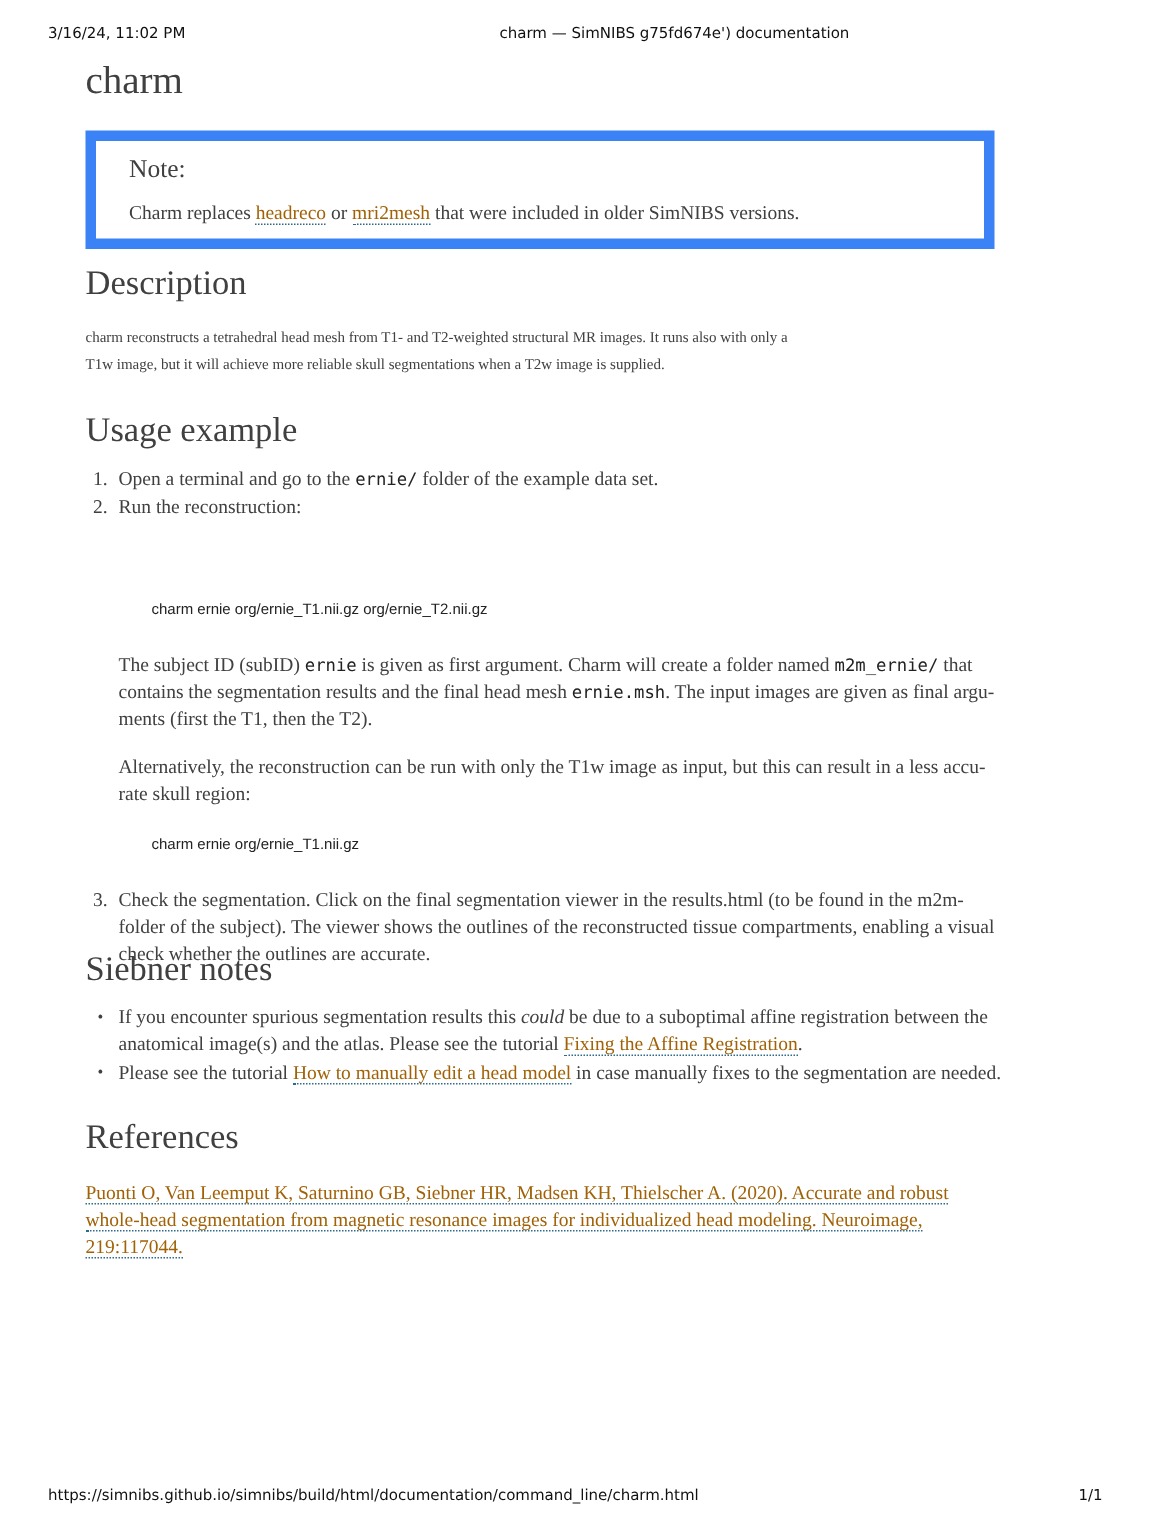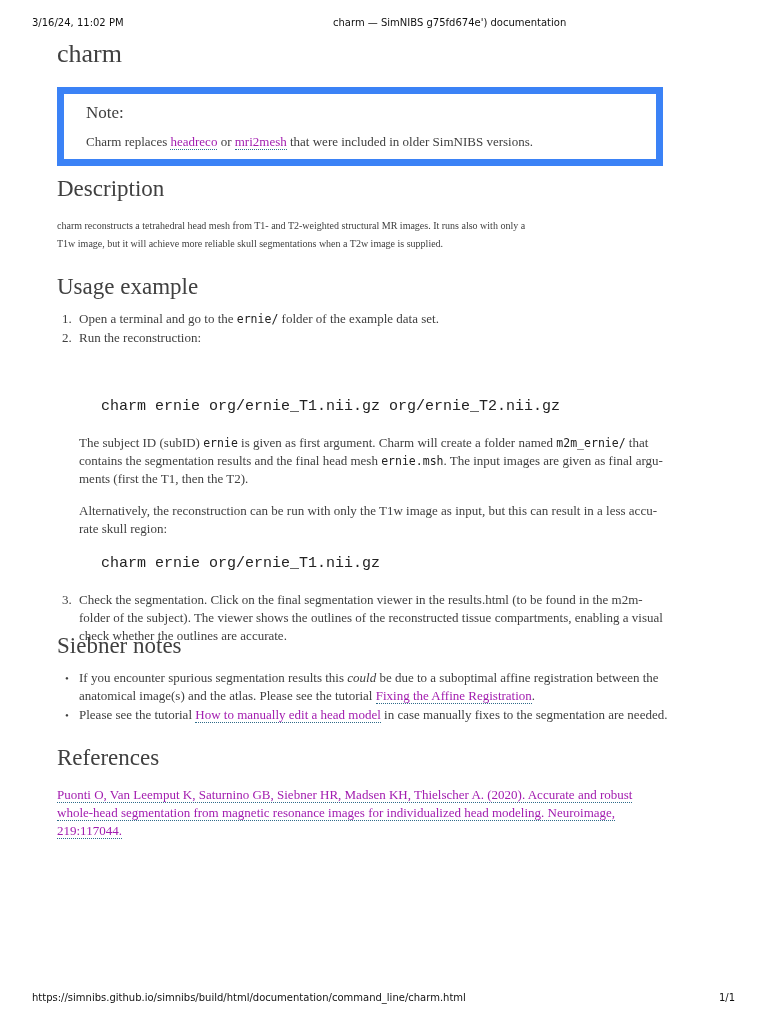--- a/index.html
+++ b/index.html
@@ -7,30 +7,30 @@
   .print-header { position:absolute; top:17px; left:0; width:700px; height:16px; font-family:"DejaVu Sans", sans-serif; font-size:10px; color:#111; }
   .print-header .date { position:absolute; left:32px; top:0; }
   .print-header .title { position:absolute; left:333px; top:0; }
   .print-footer { position:absolute; top:992px; left:0; width:768px; font-family:"DejaVu Sans", sans-serif; font-size:10px; color:#111; }
   .print-footer .url { position:absolute; left:32px; }
   .print-footer .page { position:absolute; left:719px; }
   .content { position:absolute; left:57px; top:34px; width:594px; }
   h1 { font-weight:normal; font-size:26px; margin:0; line-height:40px; color:#404040; font-family:"Liberation Serif", serif; }
   h2 { font-weight:normal; font-size:23px; margin:0; line-height:30px; color:#404040; font-family:"Liberation Serif", serif; }
   p { margin:0; font-size:10px; line-height:18px; }
-  a { color:#a21caf; text-decoration:none; border-bottom:1px dotted #2e6b8a;margin-top:48px; }
+  a { color:#a16207; text-decoration:none; border-bottom:1px dotted #2e6b8a;margin-top:48px; }
   code { font-family:"DejaVu Sans Mono", monospace; font-size:11.5px; color:#222; }
   .note { position:absolute; left:0; top:53px; width:592px; height:65px; border:7px solid #3b82f6; }
   .note .note-title { position:absolute; left:22px; top:8px; font-size:17px; line-height:22px; }
   .note .note-body { position:absolute; left:22px; top:39px; font-size:13px; line-height:18px; white-space:nowrap; }
   .abs { position:absolute; }
   .list { position:absolute; left:0; width:594px; font-size:13px; line-height:18px; }
   .li-num { position:absolute; left:5px; }
   .li-body { position:absolute; left:22px; width:572px; }
-  pre { margin:0; font-family:Liberation Mono, monospace; font-size:15px; color:#222; line-height:16px; }
+  pre { margin:0; font-family:Liberation Sans, sans-serif; font-size:10px; color:#222; line-height:16px; }
   .bullet { position:absolute; left:8px; font-size:11px; }
 </style>
 </head>
 <body>
 
 <div class="print-header">
   <span class="date">3/16/24, 11:02 PM</span>
   <span class="title">charm — SimNIBS g75fd674e') documentation</span>
 </div>
 

